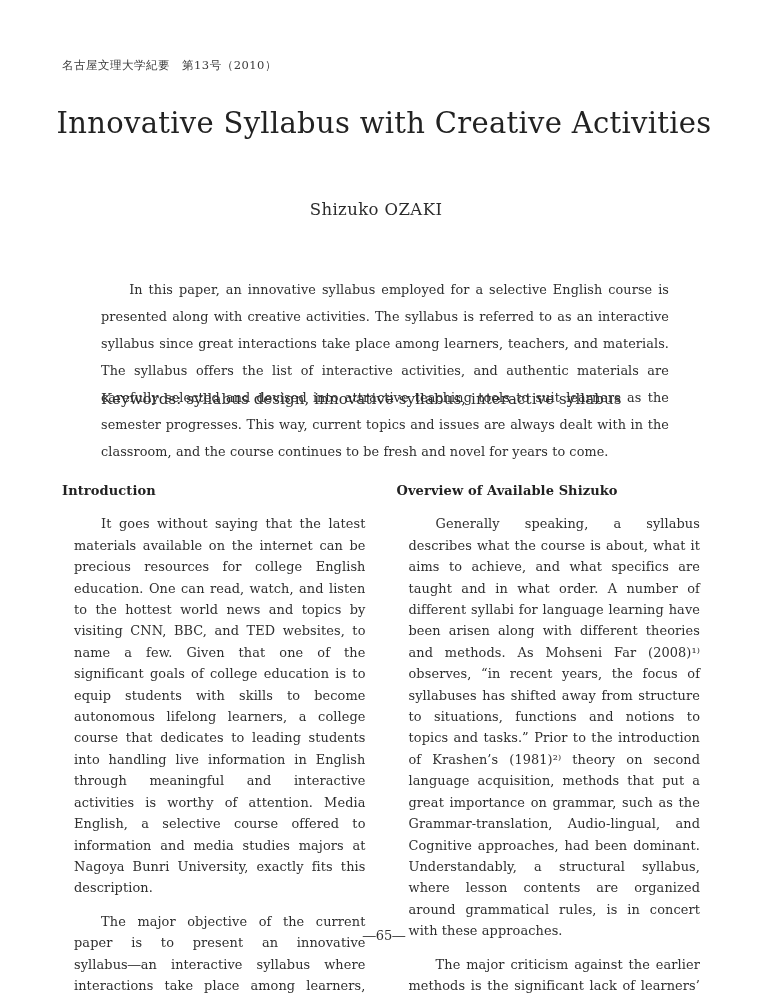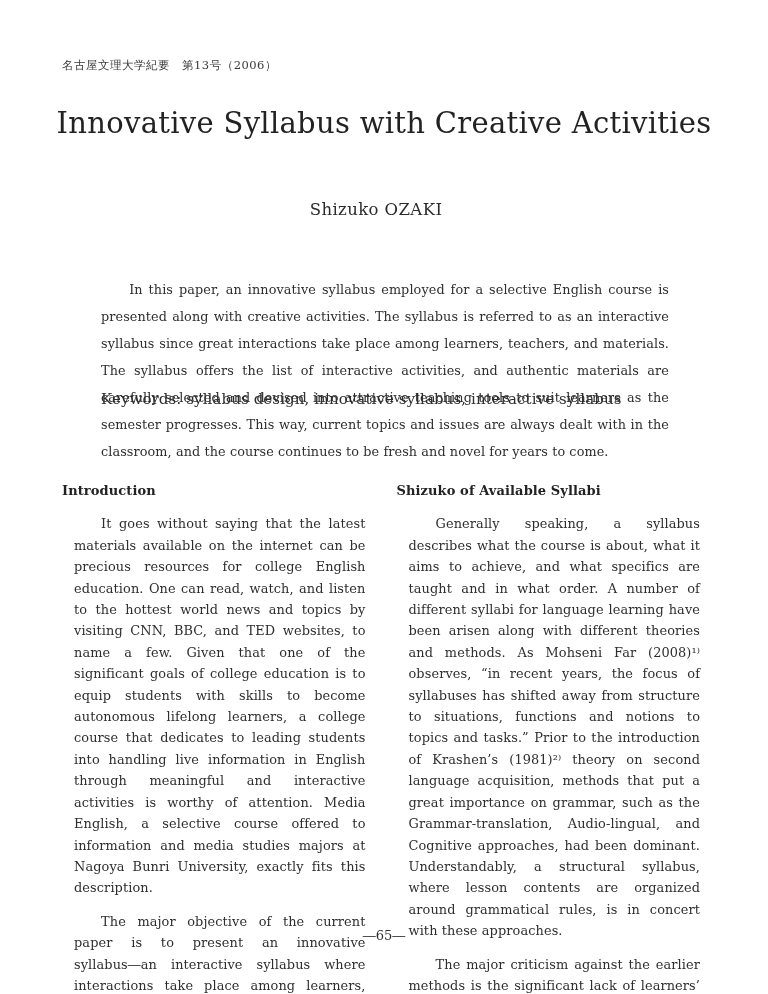--- a/index.html
+++ b/index.html
@@ -100,40 +100,40 @@
     text-align: center;
     font-size: 13px;
     color: #2e2e2e;
   }
 </style>
 </head>
 <body>
 
 <div class="page">
 
-  <div class="journal-header">名古屋文理大学紀要　第13号（2006）</div>
+  <div class="journal-header">名古屋文理大学紀要　第13号（2010）</div>
 
   <h1 class="title">Innovative Syllabus with Creative Activities</h1>
 
   <div class="author">Shizuko OZAKI</div>
 
   <div class="abstract">In this paper, an innovative syllabus employed for a selective English course is presented along with creative activities. The syllabus is referred to as an interactive syllabus since great interactions take place among learners, teachers, and materials. The syllabus offers the list of interactive activities, and authentic materials are carefully selected and devised into attractive teaching tools to suit learners as the semester progresses. This way, current topics and issues are always dealt with in the classroom, and the course continues to be fresh and novel for years to come.</div>
 
   <div class="keywords">Keywords: syllabus design, innovative syllabus, interactive syllabus</div>
 
   <div class="columns">
 
     <div class="col">
       <div class="sec-heading">Introduction</div>
       <p>It goes without saying that the latest materials available on the internet can be precious resources for college English education. One can read, watch, and listen to the hottest world news and topics by visiting CNN, BBC, and TED websites, to name a few. Given that one of the significant goals of college education is to equip students with skills to become autonomous lifelong learners, a college course that dedicates to leading students into handling live information in English through meaningful and interactive activities is worthy of attention. Media English, a selective course offered to information and media studies majors at Nagoya Bunri University, exactly fits this description.</p>
       <p>The major objective of the current paper is to present an innovative syllabus―an interactive syllabus where interactions take place among learners, teachers, and materials. Specifically, it is intended to 1) introduce the outline of a syllabus employed for Media English, 2) demonstrate some of the interactive activities using authentic materials that are found to be effective, and 3) discuss the advantages and disadvantages of the syllabus.</p>
     </div>
 
     <div class="col">
-      <div class="sec-heading">Shizuko of Available Syllabi</div>
+      <div class="sec-heading">Overview of Available Shizuko</div>
       <p>Generally speaking, a syllabus describes what the course is about, what it aims to achieve, and what specifics are taught and in what order. A number of different syllabi for language learning have been arisen along with different theories and methods. As Mohseni Far (2008)¹⁾ observes, “in recent years, the focus of syllabuses has shifted away from structure to situations, functions and notions to topics and tasks.” Prior to the introduction of Krashen’s (1981)²⁾ theory on second language acquisition, methods that put a great importance on grammar, such as the Grammar-translation, Audio-lingual, and Cognitive approaches, had been dominant. Understandably, a structural syllabus, where lesson contents are organized around grammatical rules, is in concert with these approaches.</p>
       <p>The major criticism against the earlier methods is the significant lack of learners’ communicative production. Krashen’s influential hypotheses triggered different approaches to overcome this flaw and have become the source of today’s great variation in methods and syllabi. His major ideas are summarized as follows (Lightbown and Spada 1993³⁾; Wilson⁴⁾).</p>
     </div>
 
   </div>
 
   <div class="page-number">―65―</div>
 
 </div>
 

